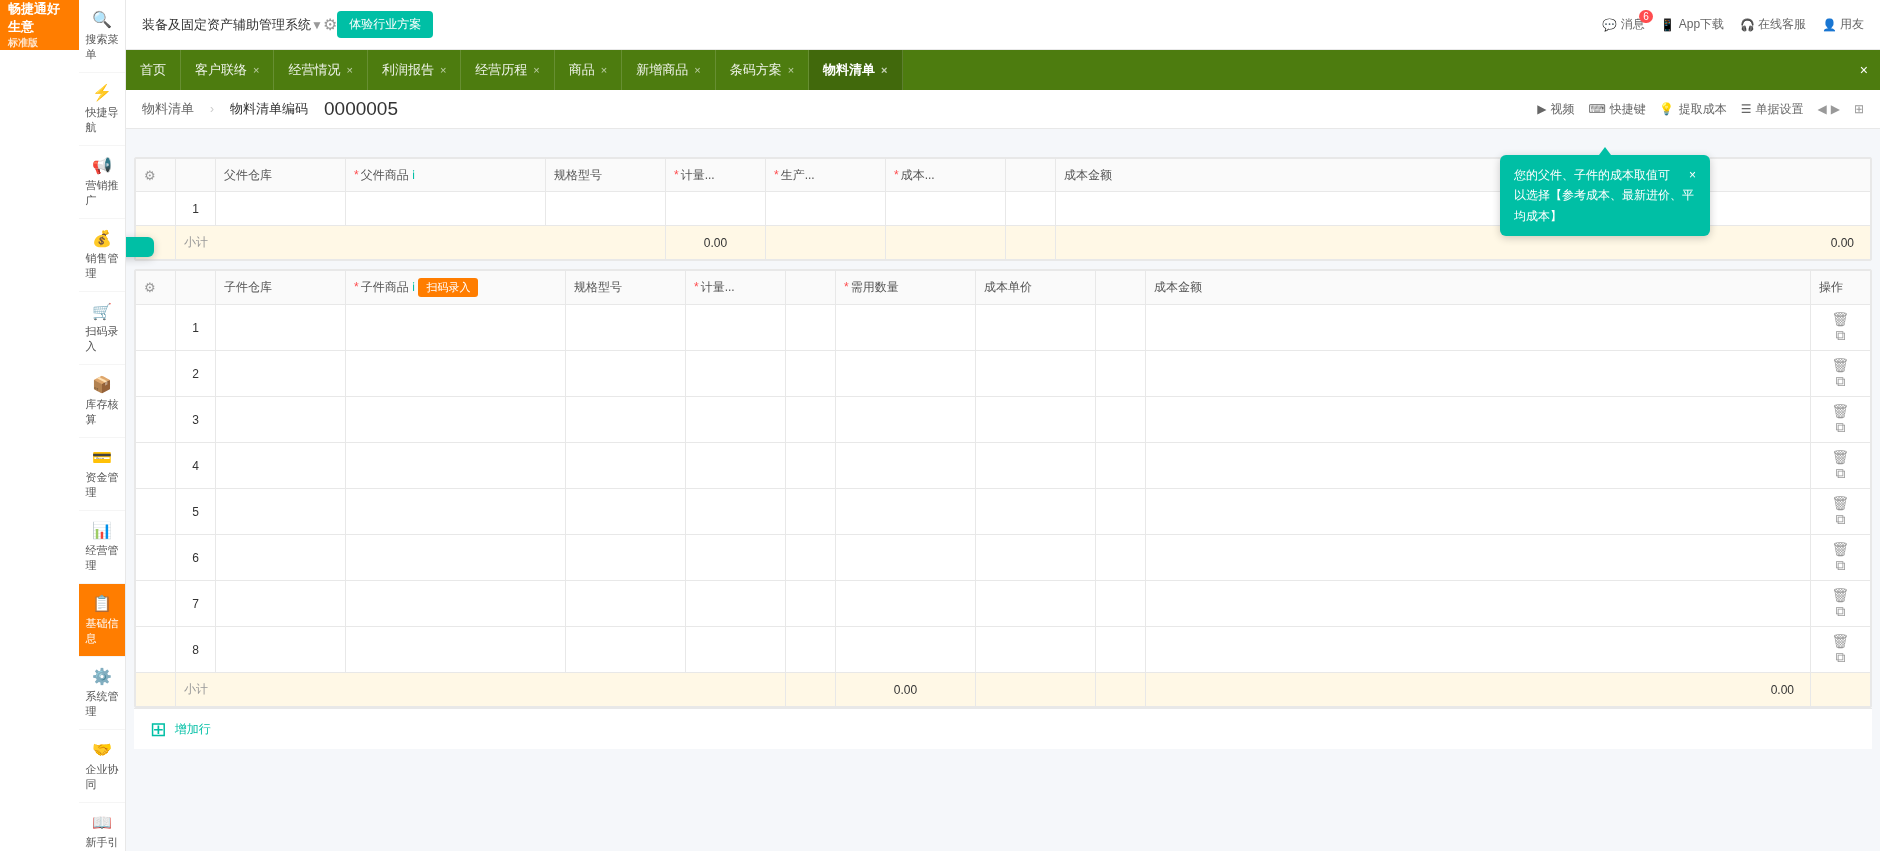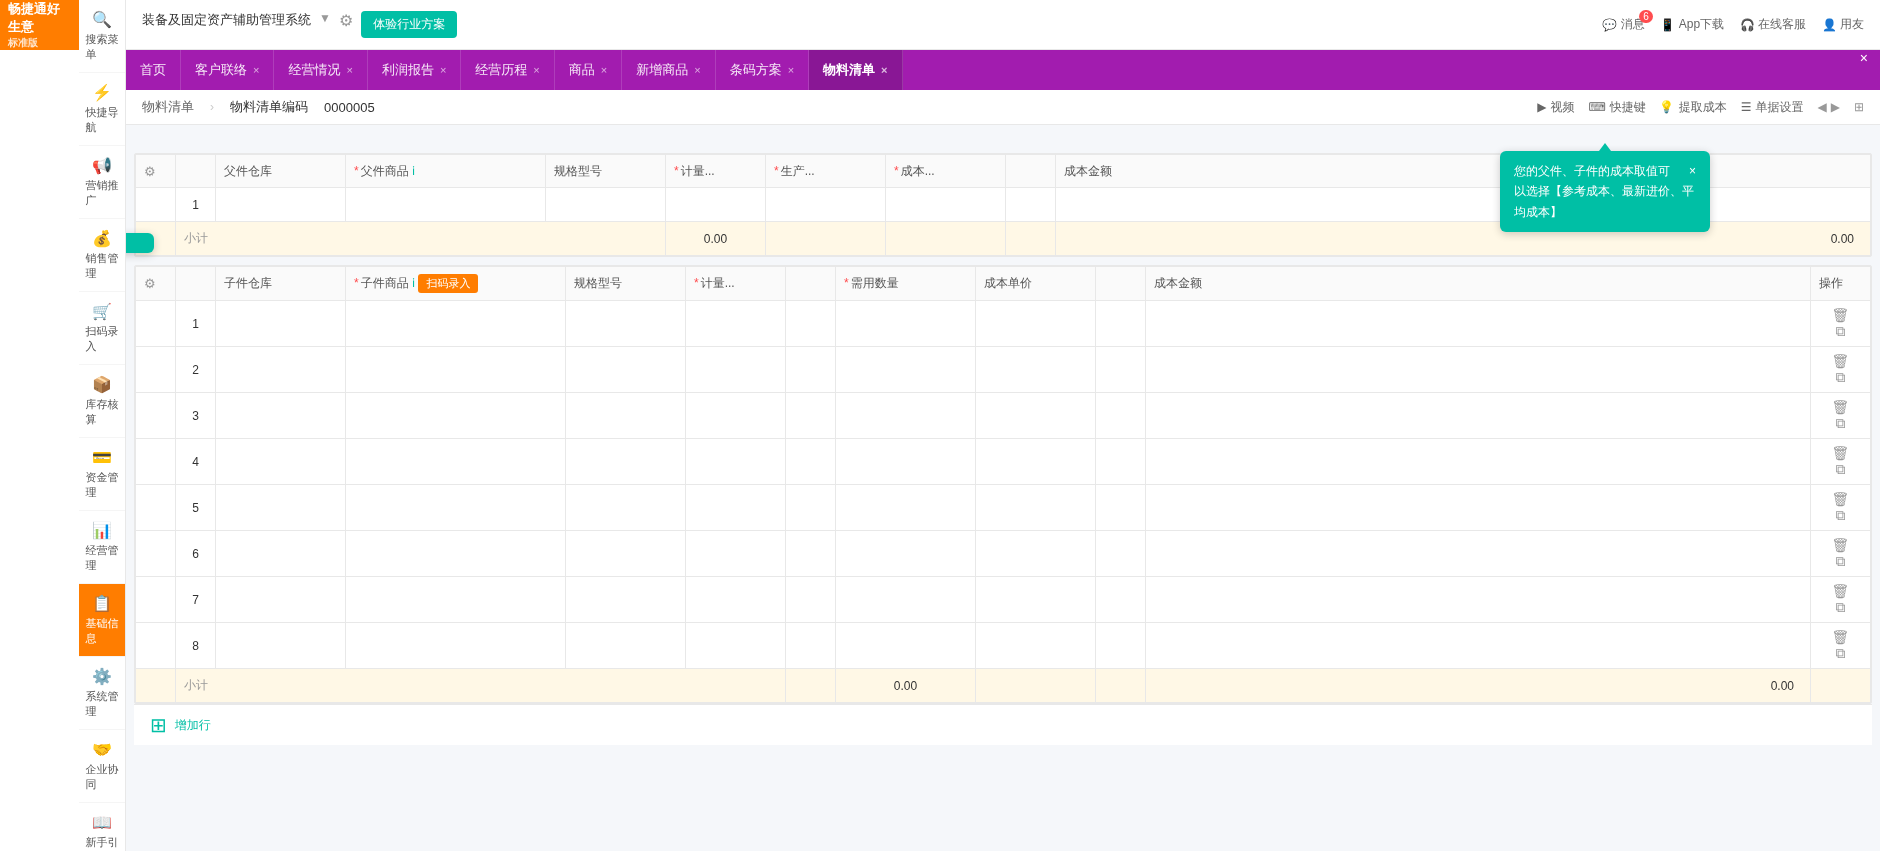--- a/index.html
+++ b/index.html
@@ -47,39 +47,40 @@
     
     .topbar {
       background: #fff;
       height: 50px;
       display: flex;
       align-items: center;
       padding: 0 16px;
       border-bottom: 1px solid #e8e8e8;
       justify-content: space-between;
     }
-    .topbar-left { display: flex; gap: 8px; }
+    .topbar-left { display: flex; align-items: center; }
     .system-title { font-size: 13px; color: #333; }
     .topbar-btn {
       background: #00bfa5;
       color: white;
       border: none;
       border-radius: 4px;
       padding: 5px 12px;
       cursor: pointer;
       font-size: 12px;
     }
     .topbar-right { display: flex; align-items: center; gap: 16px; color: #666; font-size: 12px; }
     .topbar-right .badge-item { position: relative; cursor: pointer; }
     .topbar-right .badge { position: absolute; top: -6px; right: -8px; background: #ff4d4f; color: white; border-radius: 8px; font-size: 10px; padding: 1px 4px; }
 
     
     .nav-tabs {
-      background: #a21caf;
-      display: flex;
+      background: #4d7c0f;
+      display: flex;
+      align-items: center;
       height: 40px;
       padding: 0 0;
       overflow: hidden;
     }
     .nav-tab {
       height: 40px;
       padding: 0 14px;
       display: flex;
       align-items: center;
       color: rgba(255,255,255,0.9);
@@ -100,21 +101,21 @@
       background: #fff;
       padding: 8px 16px;
       border-bottom: 1px solid #e8e8e8;
       display: flex;
       align-items: center;
       gap: 16px;
     }
     .breadcrumb-item { font-size: 13px; color: #666; cursor: pointer; }
     .breadcrumb-item.active { color: #333; font-weight: 500; }
     .breadcrumb-sep { color: #ccc; }
-    .doc-code { display: flex; align-items: center; gap: 6px; font-size: 13px; }
+    .doc-code { display: flex; align-items: center; gap: 6px; font-size: 19px; }
     .doc-code-val { color: #333; font-weight: 500; }
     .toolbar-btn {
       display: flex;
       align-items: center;
       gap: 4px;
       font-size: 12px;
       color: #666;
       cursor: pointer;
     }
 

